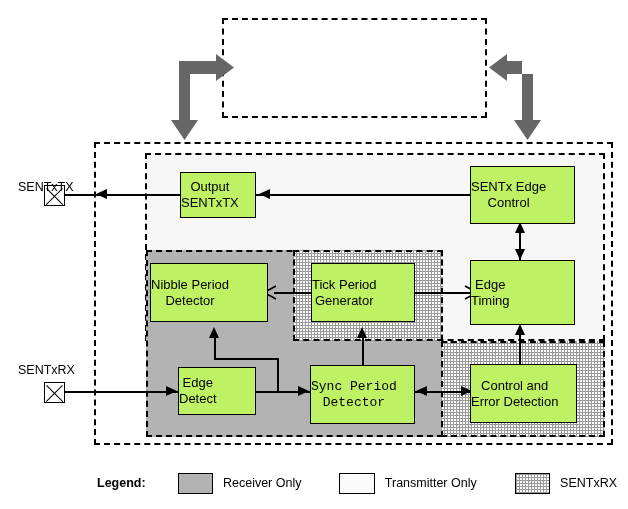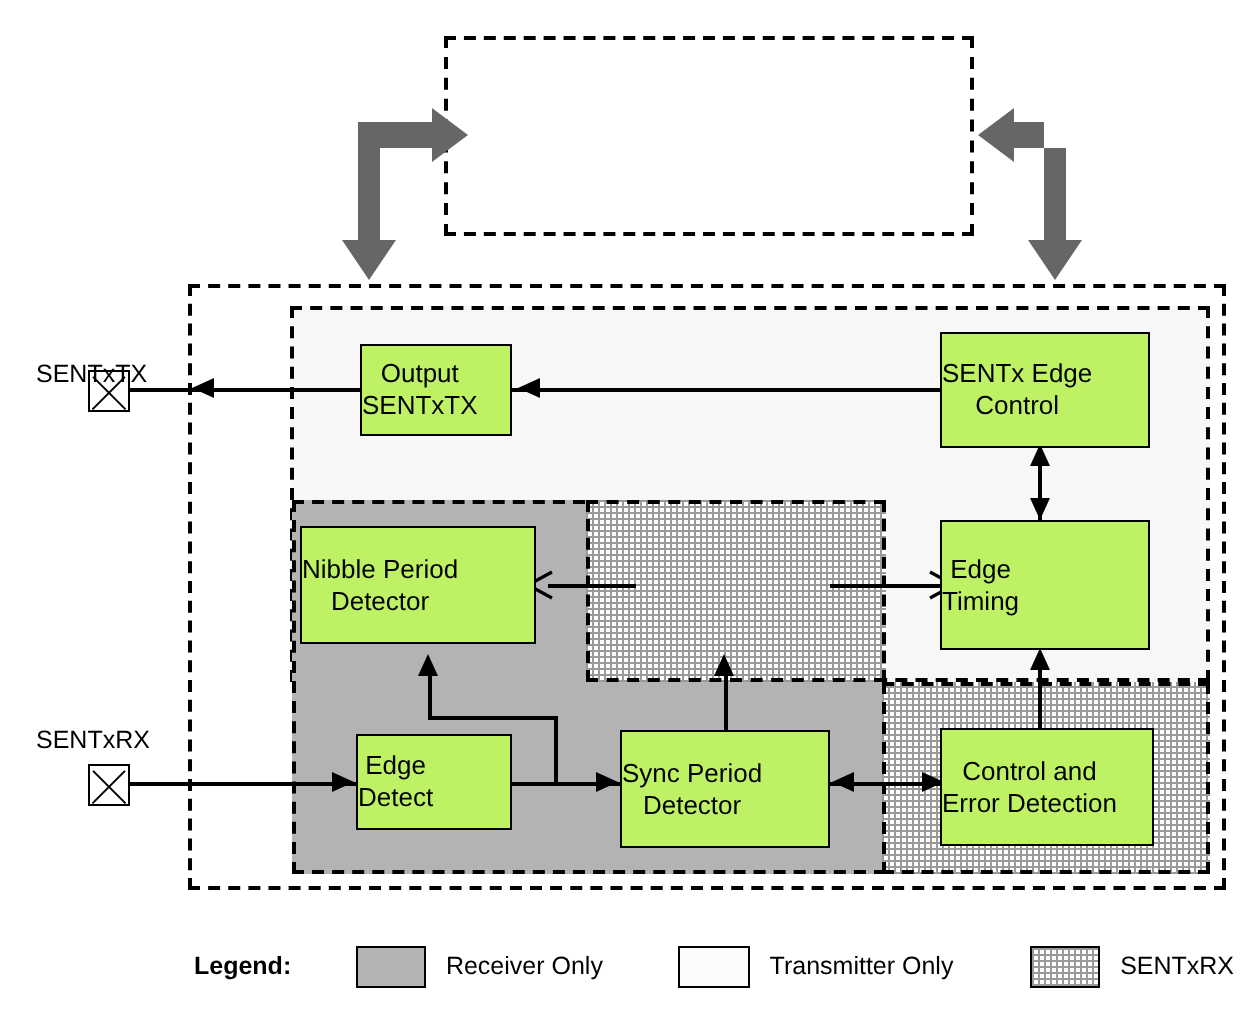--- a/index.html
+++ b/index.html
@@ -193,36 +193,42 @@
     </div>
   </div>
 
   <div class="abs block" style="left:150px;top:263px;width:118px;height:59px;">
     <div>
       <span>Nibble Period</span>
       <span>Detector</span>
     </div>
   </div>
 
+  <div class="abs block" style="left:311px;top:263px;width:104px;height:59px;">
+    <div>
+      <span>Tick Period</span>
+      <span>Generator</span>
+    </div>
+  </div>
 
   <div class="abs block" style="left:470px;top:260px;width:105px;height:65px;">
     <div>
       <span>Edge</span>
       <span>Timing</span>
     </div>
   </div>
 
   <div class="abs block" style="left:178px;top:367px;width:78px;height:48px;">
     <div>
       <span>Edge</span>
       <span>Detect</span>
     </div>
   </div>
 
-  <div class="abs block" style="left:310px;top:365px;width:105px;height:59px;">
+  <div class="abs block" style="left:310px;top:365px;width:105px;height:59px;font-family:Liberation Mono, monospace;">
     <div>
       <span>Sync Period</span>
       <span>Detector</span>
     </div>
   </div>
 
   <div class="abs block" style="left:470px;top:364px;width:107px;height:59px;">
     <div>
       <span>Control and</span>
       <span>Error Detection</span>

